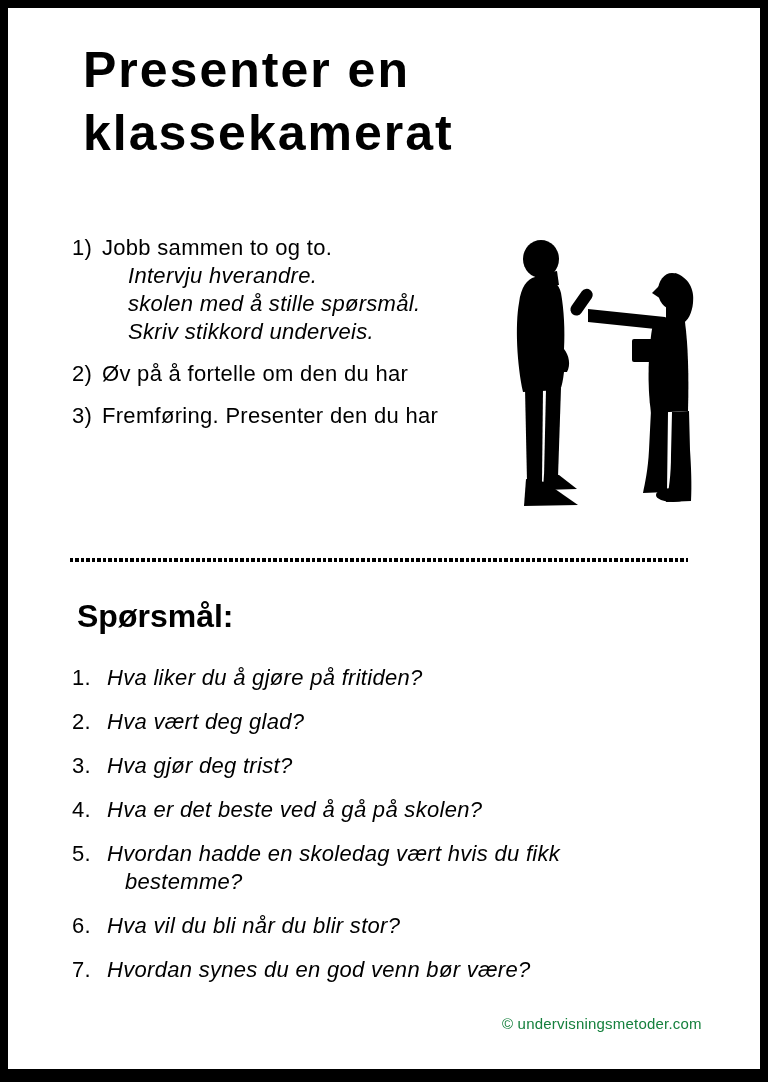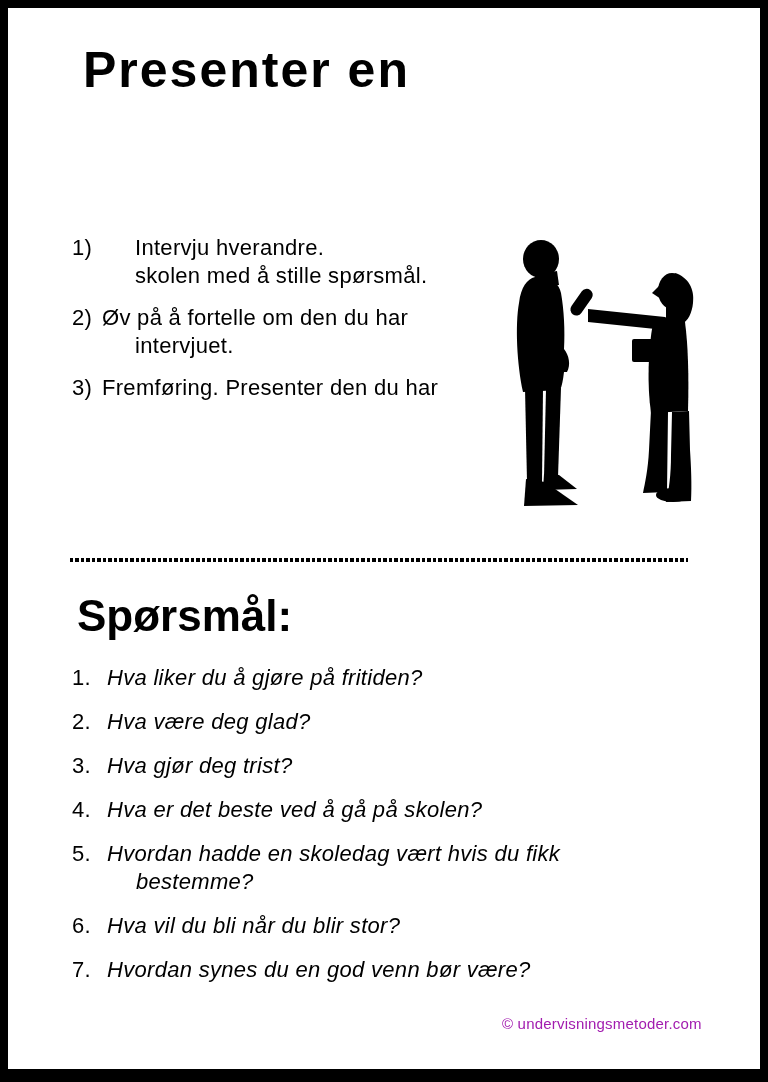--- a/index.html
+++ b/index.html
@@ -21,73 +21,75 @@
     line-height:63px; letter-spacing:2px;
     white-space:nowrap;
   }
   .instructions {
     position:absolute; left:64px; top:226px; width:460px;
     font-size:22px; line-height:28px; letter-spacing:0.3px;
   }
   .ins-item { display:flex; margin-bottom:14px; }
   .ins-marker { flex:0 0 30px; }
   .ins-lines { flex:1; }
-  .ins-lines .cont { margin-left:33px; }
+  .ins-lines .cont { margin-left:26px;font-style:italic; }
   .illustration {
     position:absolute; left:487px; top:217px;
     width:230px; height:290px;
   }
   .divider {
     position:absolute; left:62px; top:550px;
     width:618px; height:4px;
     background-image:repeating-linear-gradient(to right, #000 0 3.5px, transparent 3.5px 5.5px);
   }
   .q-heading {
     position:absolute; left:69px; top:589px;
-    font-size:44px; font-weight:700; line-height:38px;
+    font-size:32px; font-weight:700; line-height:38px;
     letter-spacing:0px;
   }
   .questions {
     position:absolute; left:64px; top:656px; width:640px;
     font-size:22px; line-height:28px; letter-spacing:0.3px;
   }
   .q-item { display:flex; margin-bottom:16px; }
   .q-marker { flex:0 0 35px; }
   .q-lines { flex:1;font-style:italic; }
-  .q-lines .cont { margin-left:29px; }
+  .q-lines .cont { margin-left:18px; }
   .footer {
     position:absolute; left:494px; top:1007px;
     font-size:15px; line-height:18px; letter-spacing:0.2px;
-    color:#a21caf; white-space:nowrap;
+    color:#15803d; white-space:nowrap;
   }
 </style>
 </head>
 <body>
 
 <div class="page">
 
   <div class="title">
     <div>Presenter en</div>
+    <div>klassekamerat</div>
   </div>
 
   <div class="instructions">
 
     <div class="ins-item">
       <span class="ins-marker">1)</span>
       <div class="ins-lines">
+        <div>Jobb sammen to og to.</div>
         <div class="cont">Intervju hverandre.</div>
         <div class="cont">skolen med å stille spørsmål.</div>
+        <div class="cont">Skriv stikkord underveis.</div>
       </div>
     </div>
 
     <div class="ins-item">
       <span class="ins-marker">2)</span>
       <div class="ins-lines">
         <div>Øv på å fortelle om den du har</div>
-        <div class="cont">intervjuet.</div>
       </div>
     </div>
 
     <div class="ins-item">
       <span class="ins-marker">3)</span>
       <div class="ins-lines">
         <div>Fremføring. Presenter den du har</div>
       </div>
     </div>
 
@@ -129,21 +131,21 @@
     <div class="q-item">
       <span class="q-marker">1.</span>
       <div class="q-lines">
           <div>Hva liker du å gjøre på fritiden?</div>
         </div>
     </div>
 
     <div class="q-item">
       <span class="q-marker">2.</span>
       <div class="q-lines">
-          <div>Hva være deg glad?</div>
+          <div>Hva vært deg glad?</div>
         </div>
     </div>
 
     <div class="q-item">
       <span class="q-marker">3.</span>
       <div class="q-lines">
           <div>Hva gjør deg trist?</div>
         </div>
     </div>
 

